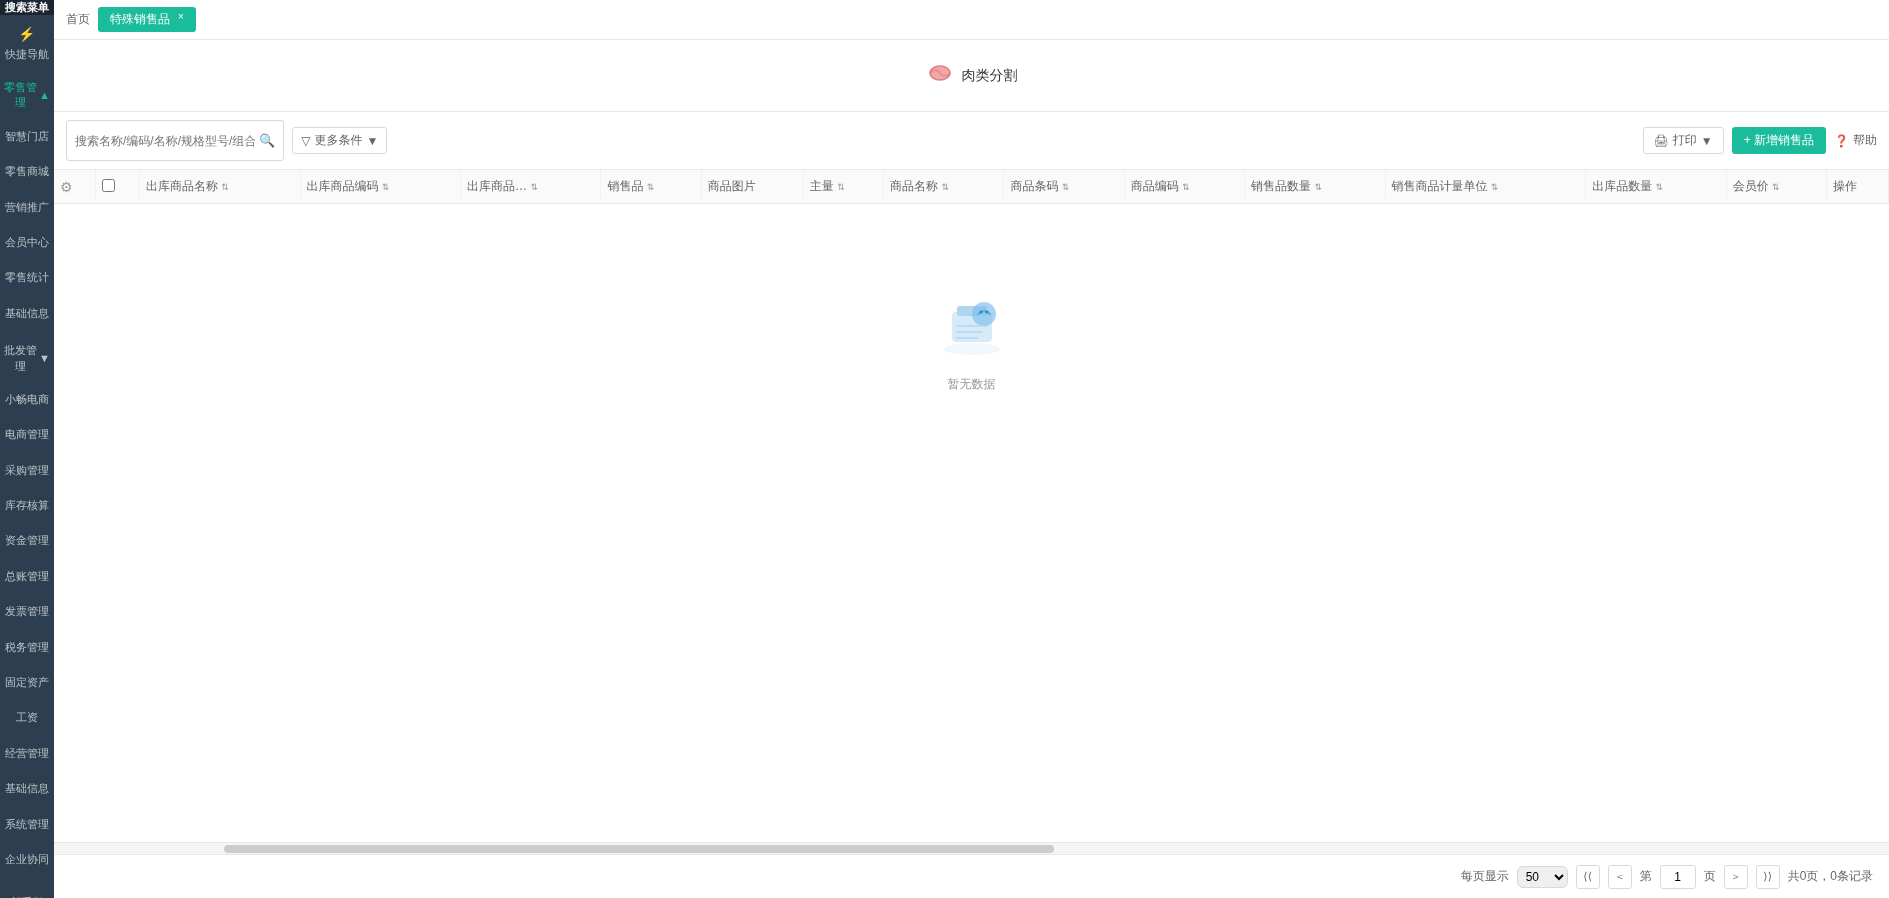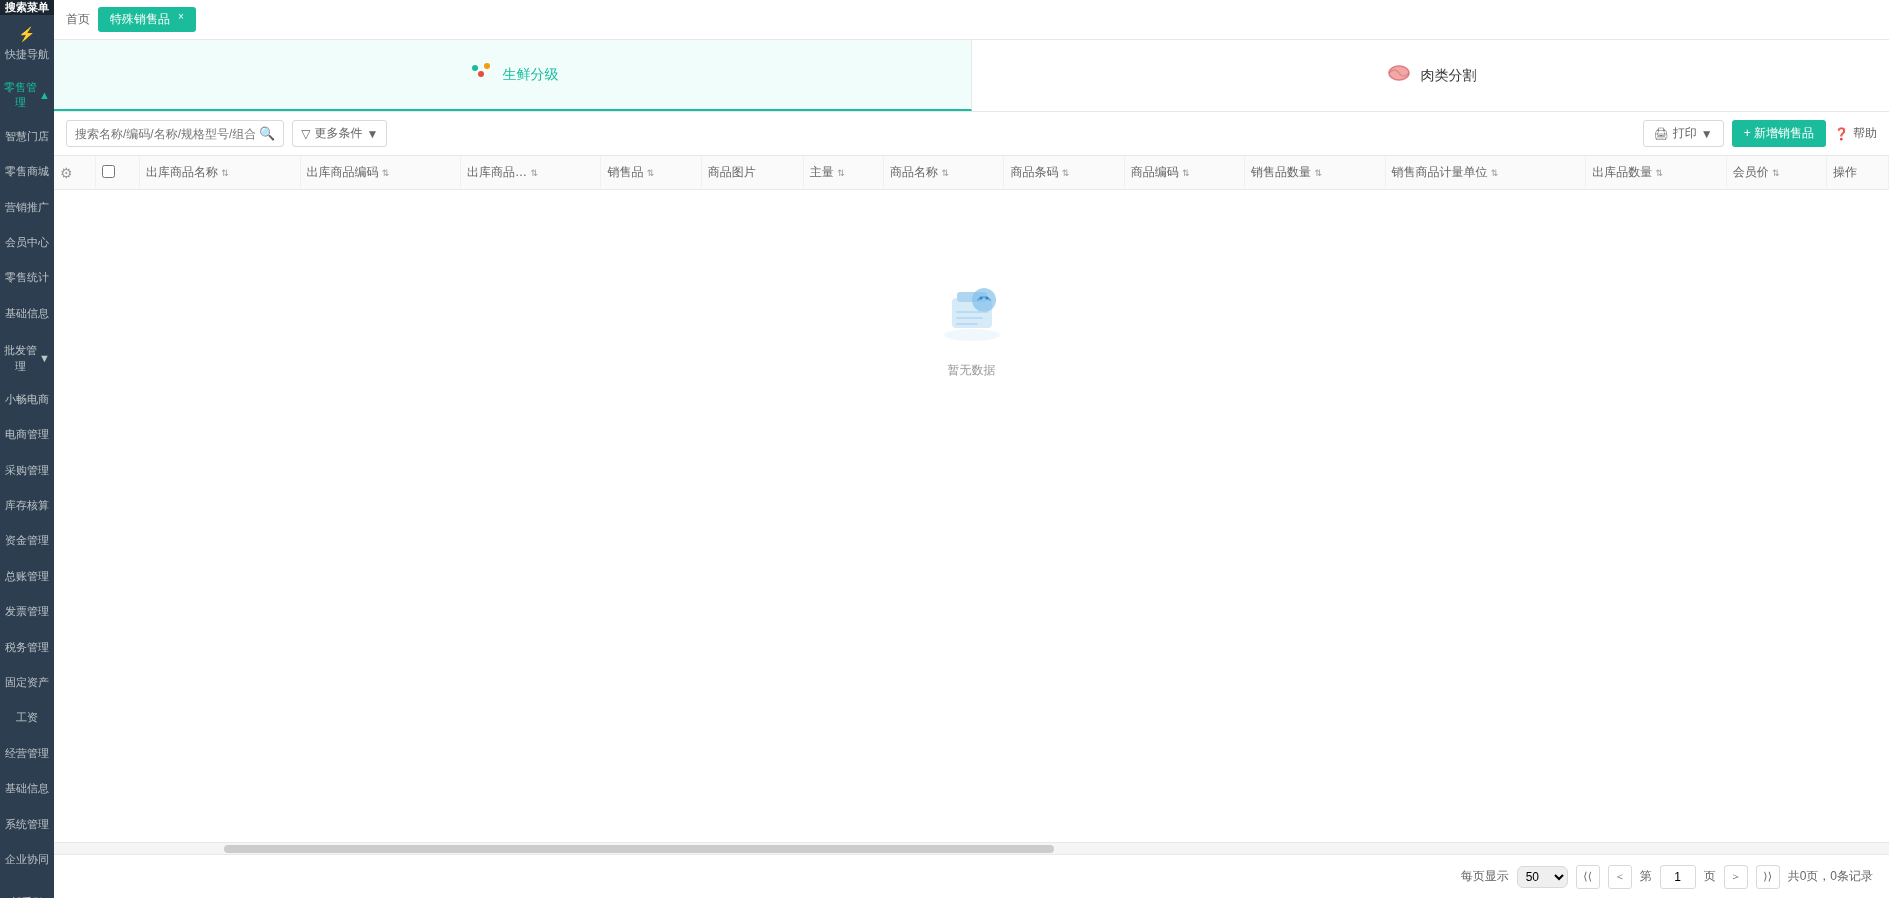--- a/index.html
+++ b/index.html
@@ -129,21 +129,21 @@
       justify-content: space-between;
       border-bottom: 1px solid #e8e8e8;
     }
     .toolbar-left { display: flex; align-items: center; gap: 8px; }
     .toolbar-right { display: flex; align-items: center; gap: 8px; }
     .search-box {
       display: flex;
       align-items: center;
       border: 1px solid #d9d9d9;
       border-radius: 3px;
-      padding: 5px 8px;
+      padding: 12px 8px;
       gap: 4px;
       background: #fff;
     }
     .search-box input {
       border: none;
       outline: none;
       font-size: 12px;
       width: 180px;
       color: #999;
     }
@@ -400,31 +400,20 @@
 
   <div class="topbar">
     <span class="topbar-home">首页</span>
     <div class="topbar-tab">
       <span>特殊销售品</span>
       <span class="close-x">×</span>
     </div>
   </div>
 
   <div class="category-tabs">
-    <div class="cat-tab active">
-      <span class="cat-icon">
-        
-        <svg width="28" height="28" viewBox="0 0 28 28">
-          <circle cx="8" cy="10" r="3" fill="#1abc9c"></circle>
-          <circle cx="14" cy="16" r="3" fill="#e74c3c"></circle>
-          <circle cx="20" cy="8" r="3" fill="#f39c12"></circle>
-        </svg>
-      </span>
-      <span class="cat-label">生鲜分级</span>
-    </div>
     <div class="cat-tab">
       <span class="cat-icon">
         <svg width="28" height="28" viewBox="0 0 28 28">
           <ellipse cx="14" cy="14" rx="10" ry="7" fill="#f4a7a7" stroke="#e08080" stroke-width="1.5"></ellipse>
           <path d="M4 14 Q10 8 14 14 Q18 20 24 14" stroke="#c0606060" stroke-width="1.5" fill="none"></path>
         </svg>
       </span>
       <span class="cat-label">肉类分割</span>
     </div>
   </div>

